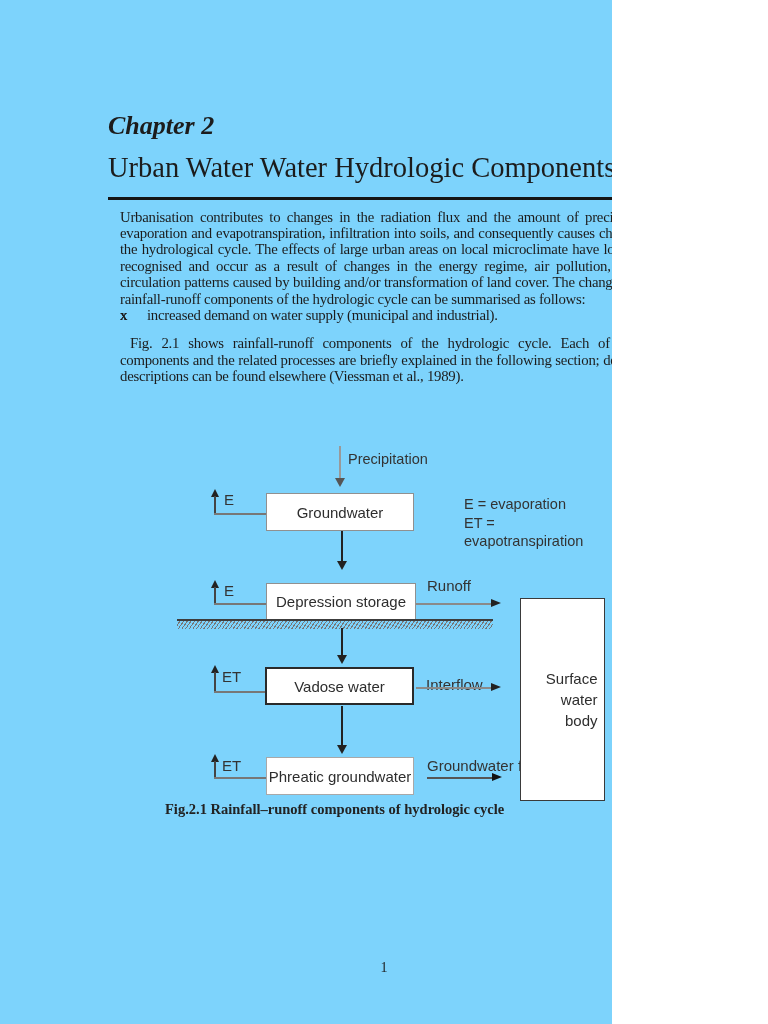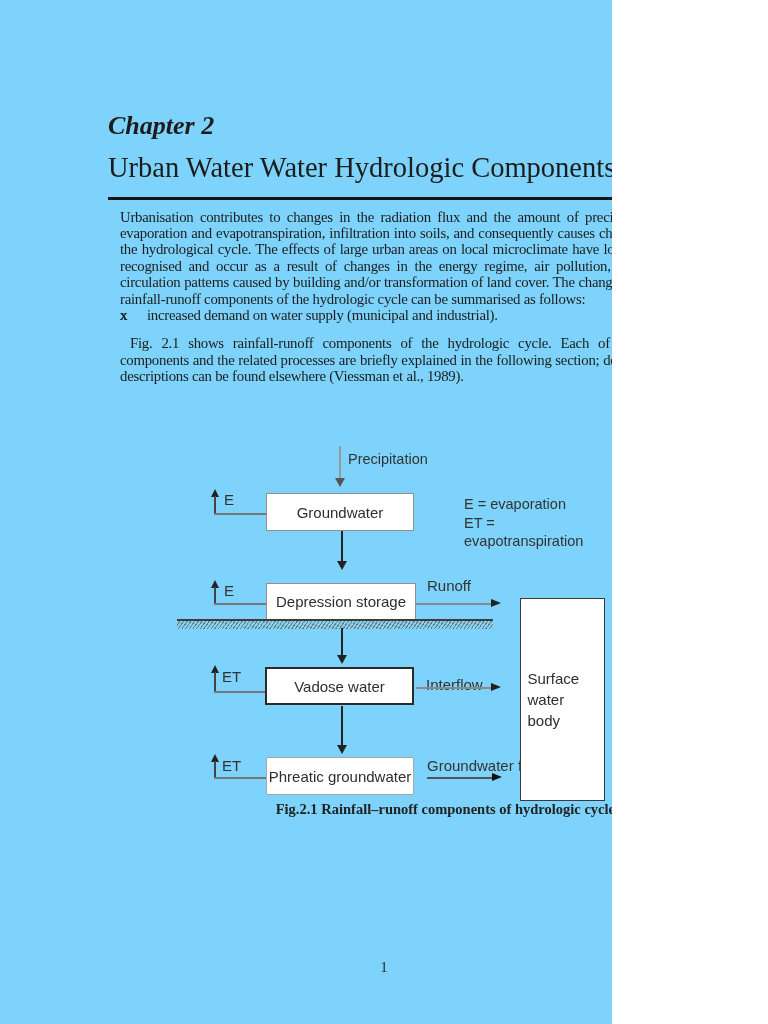--- a/index.html
+++ b/index.html
@@ -22,21 +22,21 @@
   .dlabel{position:absolute;font-family:"Liberation Sans",sans-serif;font-size:14.5px;color:#333333;white-space:nowrap;}
   .vline{position:absolute;width:1.5px;background:#444444;}
   .hline{position:absolute;height:1.5px;background:#8a8a8a;}
   .head-down{position:absolute;width:0;height:0;border-left:5px solid transparent;border-right:5px solid transparent;border-top:9px solid #222222;}
   .head-up{position:absolute;width:0;height:0;border-left:4.5px solid transparent;border-right:4.5px solid transparent;border-bottom:8px solid #222222;}
   .head-right{position:absolute;width:0;height:0;border-top:4.5px solid transparent;border-bottom:4.5px solid transparent;border-left:10px solid #222222;}
   .gray{background:#999999;}
   .ground{position:absolute;left:177px;top:619px;width:316px;height:8px;border-top:2px solid #3c3c3c;
           background:repeating-linear-gradient(125deg,transparent 0,transparent 2px,#777777 2px,#777777 3px);}
   .legend{position:absolute;left:464px;top:495px;font-family:"Liberation Sans",sans-serif;font-size:14.5px;color:#333333;line-height:18.5px;}
-  .caption{position:absolute;left:165px;top:801px;width:450px;text-align:right;
+  .caption{position:absolute;left:165px;top:801px;width:450px;text-align:left;
            font-family:"Liberation Serif",serif;font-size:14.5px;font-weight:600;color:#222222;}
   .pagenum{position:absolute;left:0;top:960px;width:768px;text-align:center;font-size:14px;color:#1c1c1c;}
 </style>
 </head>
 <body>
 
 <div class="page">
 
   <div class="textcol">
     <h1 class="chapter">Chapter 2</h1>
@@ -122,21 +122,21 @@
 
     <div class="dbox" style="left:266px;top:757px;width:148px;height:38px;border-color:#a8a8a8;">
       <span>Phreatic groundwater</span>
     </div>
 
     <div class="dlabel" style="left:427px;top:757px;font-size:15px;">Groundwater flow</div>
     <div class="hline" style="left:427px;top:777px;width:66px;background:#555555;"></div>
     <div class="head-right" style="left:492px;top:772.5px;border-left-color:#111111;"></div>
 
     <div class="dbox" style="left:520px;top:598px;width:85px;height:203px;border:1.5px solid #3a3a3a;">
-      <span style="text-align:left;line-height:21px;width:70px;display:inline-block;">Surface water body</span>
+      <span style="text-align:right;line-height:21px;width:70px;display:inline-block;">Surface water body</span>
     </div>
 
     <div class="caption">Fig.2.1 Rainfall–runoff components of hydrologic cycle</div>
   </div>
 
   <div class="pagenum">1</div>
 
 </div>
 
 </body></html>

